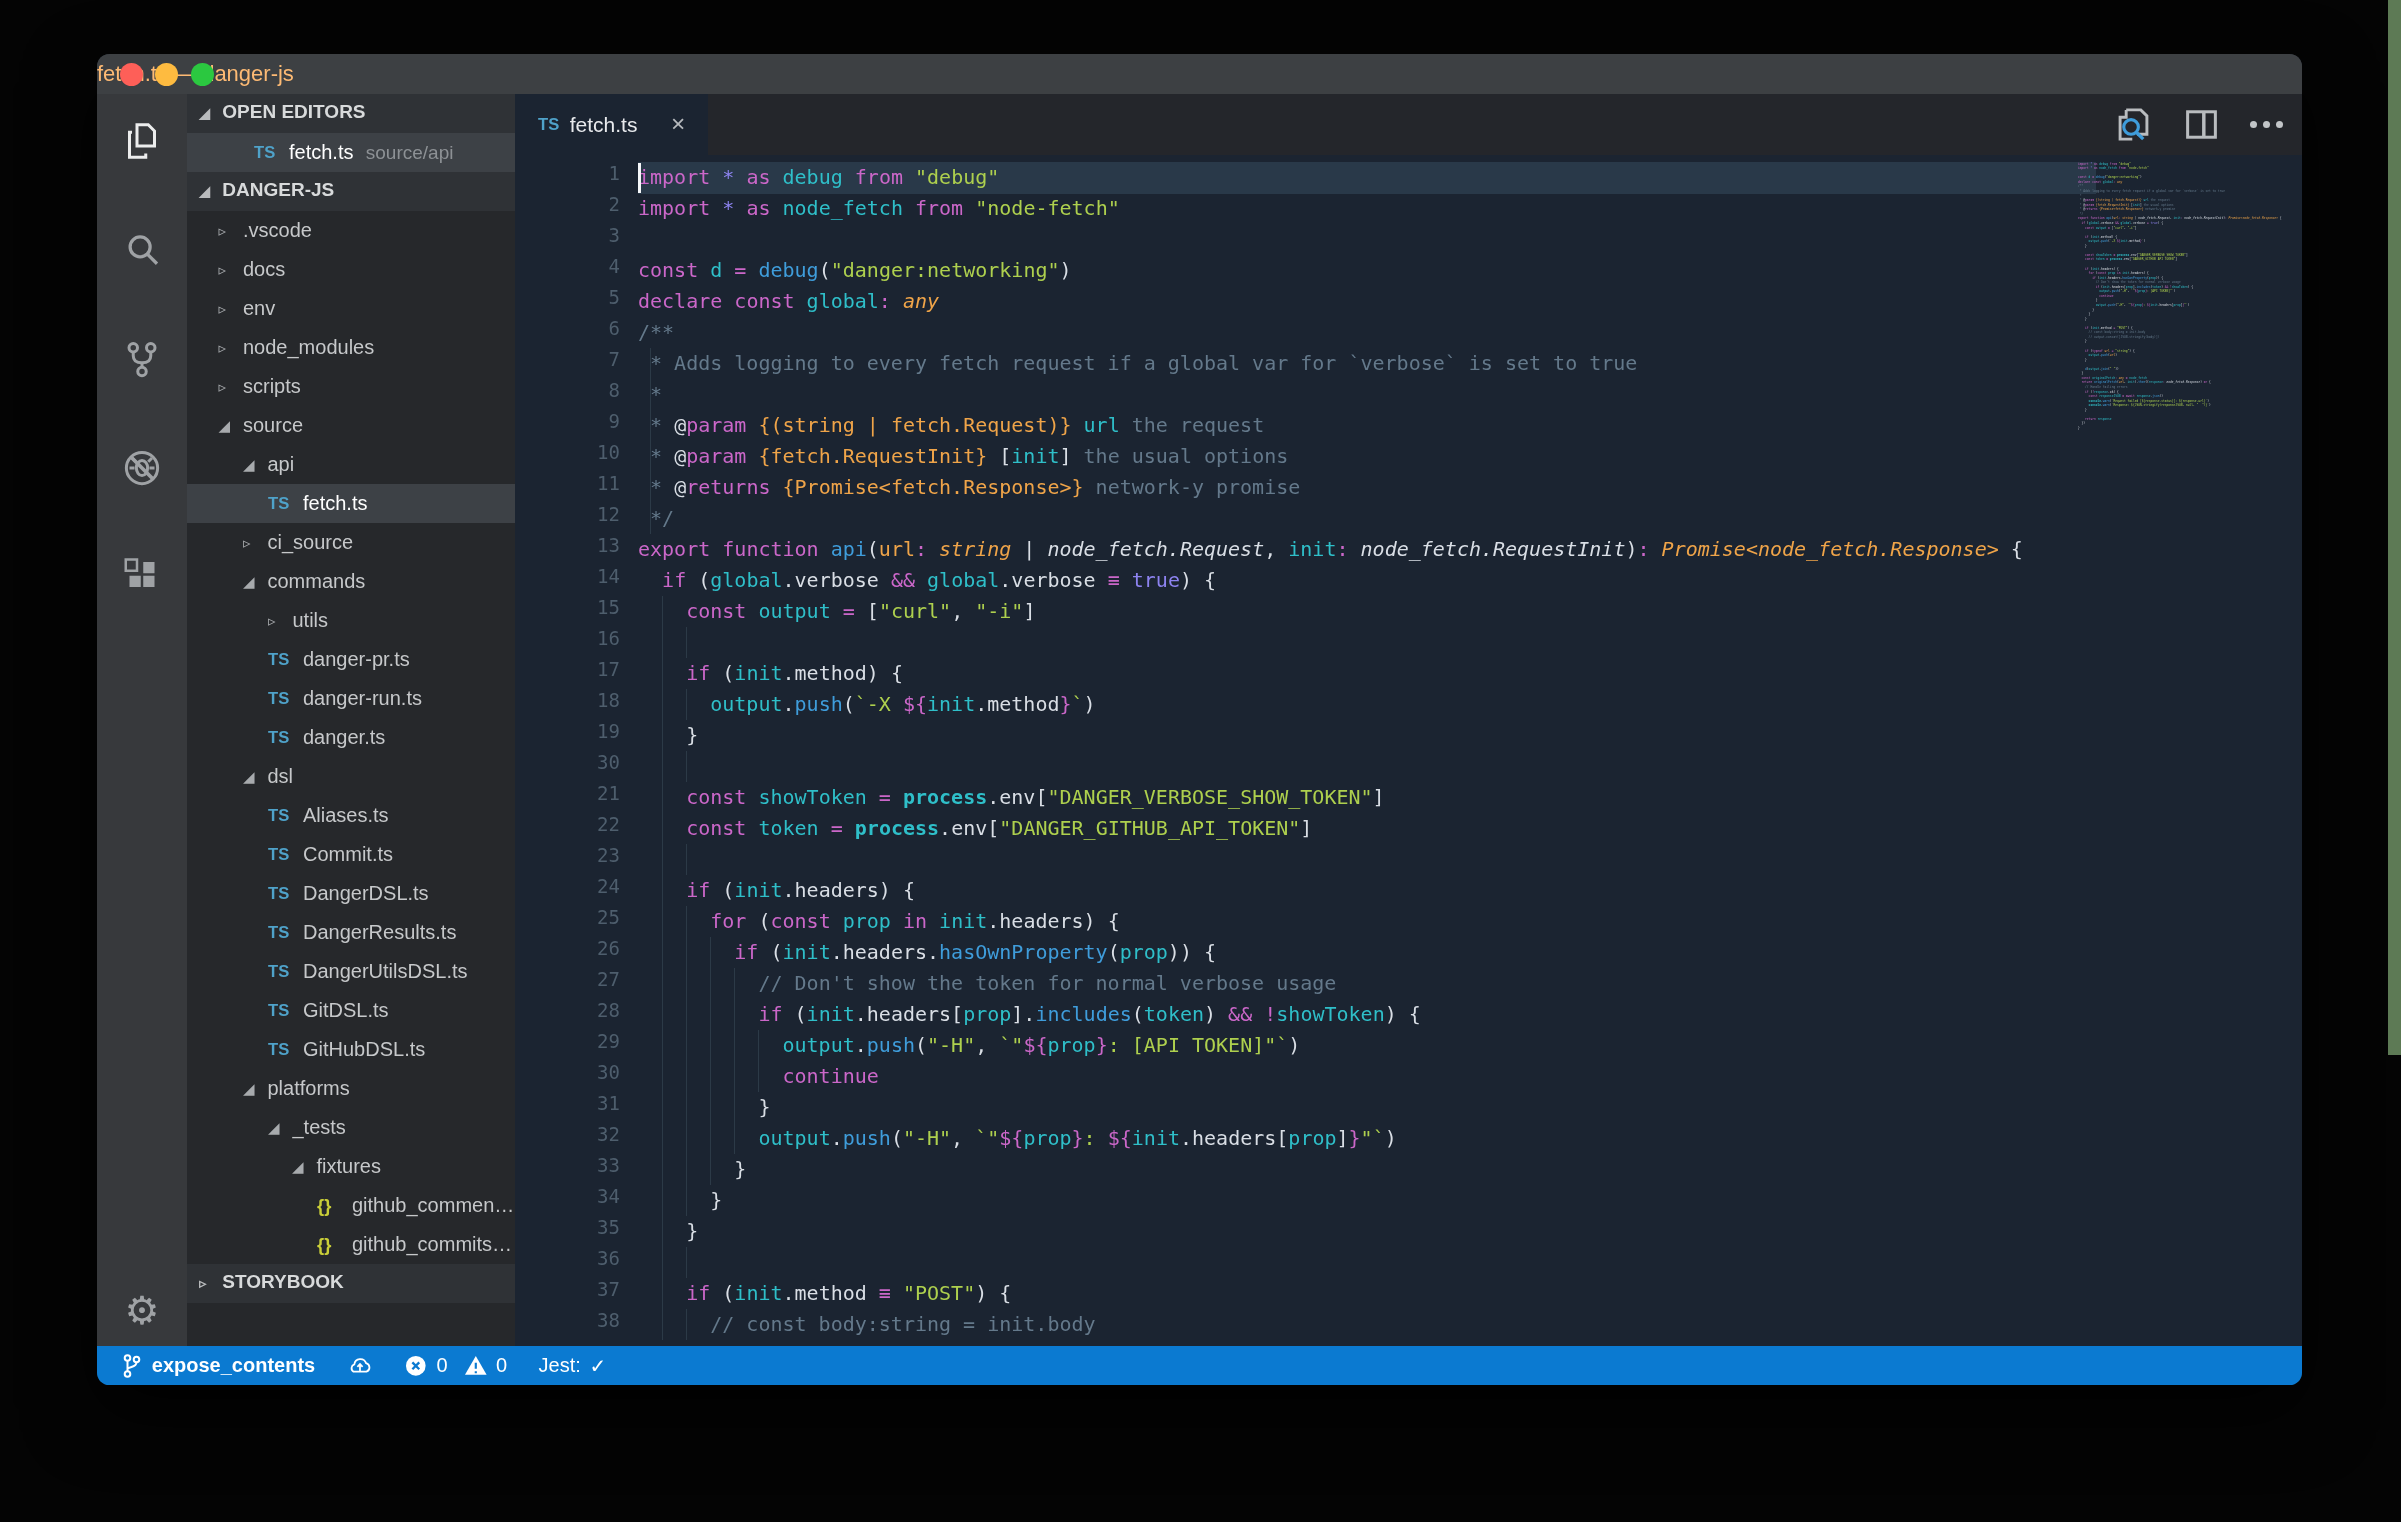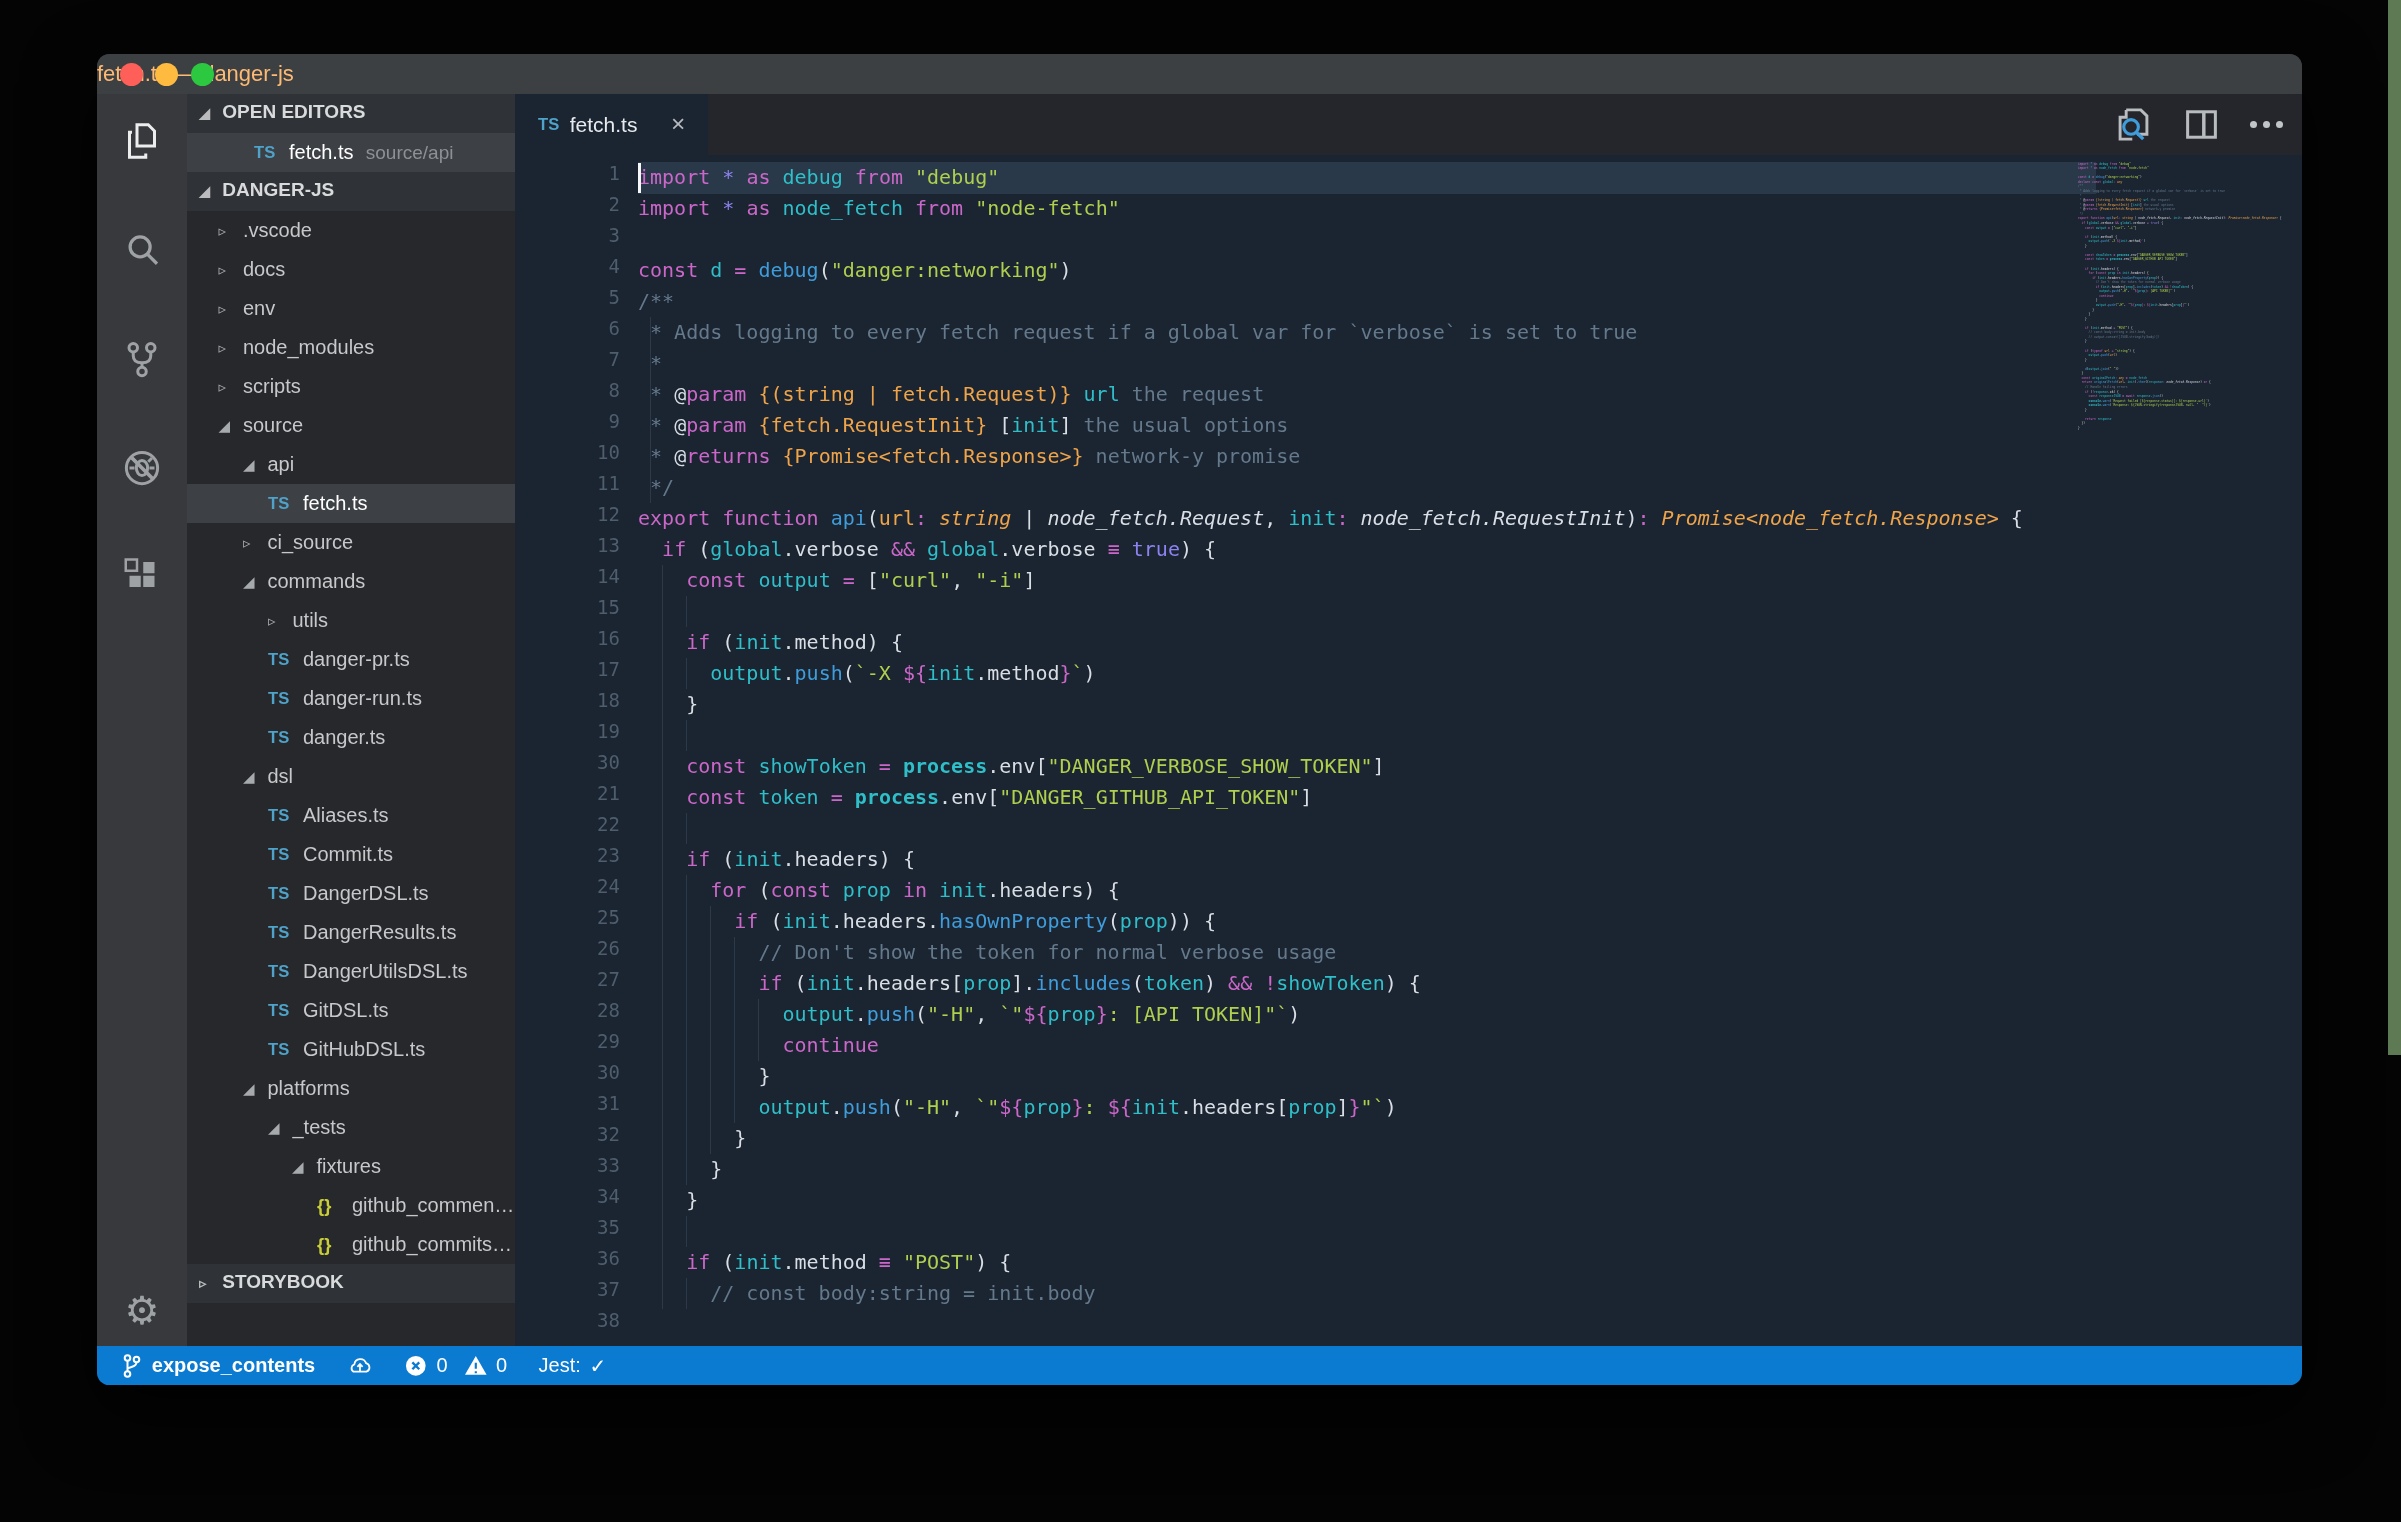--- a/index.html
+++ b/index.html
@@ -343,20 +343,21 @@
           <div class="gnum">35</div>
           <div class="gnum">36</div>
           <div class="gnum">37</div>
           <div class="gnum">38</div>
         </div>
       <div class="code" id="code">
           <div class="line"><span class="tk-kw">import</span><span class="tk-tx"> </span><span class="tk-vio">*</span><span class="tk-tx"> </span><span class="tk-kw">as</span><span class="tk-tx"> </span><span class="tk-id">debug</span><span class="tk-tx"> </span><span class="tk-kw">from</span><span class="tk-tx"> </span><span class="tk-str">"debug"</span></div>
           <div class="line"><span class="tk-kw">import</span><span class="tk-tx"> </span><span class="tk-vio">*</span><span class="tk-tx"> </span><span class="tk-kw">as</span><span class="tk-tx"> </span><span class="tk-id">node_fetch</span><span class="tk-tx"> </span><span class="tk-kw">from</span><span class="tk-tx"> </span><span class="tk-str">"node-fetch"</span></div>
           <div class="line"></div>
           <div class="line"><span class="tk-kw">const</span><span class="tk-tx"> </span><span class="tk-id">d</span><span class="tk-tx"> </span><span class="tk-kw">=</span><span class="tk-tx"> </span><span class="tk-fn">debug</span><span class="tk-tx">(</span><span class="tk-str">"danger:networking"</span><span class="tk-tx">)</span></div>
+          <div class="line"><span class="tk-kw">declare</span><span class="tk-tx"> </span><span class="tk-kw">const</span><span class="tk-tx"> </span><span class="tk-id">global</span><span class="tk-kw">:</span><span class="tk-tx"> </span><span class="tk-ori">any</span></div>
           <div class="line"><span class="tk-cm">/**</span></div>
           <div class="line"><div class="guide" style="left: 1ch;"></div><span class="tk-cm"> * Adds logging to every fetch request if a global var for `verbose` is set to true</span></div>
           <div class="line"><div class="guide" style="left: 1ch;"></div><span class="tk-cm"> *</span></div>
           <div class="line"><div class="guide" style="left: 1ch;"></div><span class="tk-cm"> * </span><span class="tk-tx">@</span><span class="tk-kw">param</span><span class="tk-tx"> </span><span class="tk-or">{(string | fetch.Request)}</span><span class="tk-tx"> </span><span class="tk-id">url</span><span class="tk-cm"> the request</span></div>
           <div class="line"><div class="guide" style="left: 1ch;"></div><span class="tk-cm"> * </span><span class="tk-tx">@</span><span class="tk-kw">param</span><span class="tk-tx"> </span><span class="tk-or">{fetch.RequestInit}</span><span class="tk-tx"> [</span><span class="tk-id">init</span><span class="tk-tx">]</span><span class="tk-cm"> the usual options</span></div>
           <div class="line"><div class="guide" style="left: 1ch;"></div><span class="tk-cm"> * </span><span class="tk-tx">@</span><span class="tk-kw">returns</span><span class="tk-tx"> </span><span class="tk-or">{Promise&lt;fetch.Response&gt;}</span><span class="tk-cm"> network-y promise</span></div>
           <div class="line"><div class="guide" style="left: 1ch;"></div><span class="tk-cm"> */</span></div>
           <div class="line"><span class="tk-kw">export</span><span class="tk-tx"> </span><span class="tk-kw">function</span><span class="tk-tx"> </span><span class="tk-fn">api</span><span class="tk-tx">(</span><span class="tk-or">url</span><span class="tk-kw">:</span><span class="tk-tx"> </span><span class="tk-ori">string</span><span class="tk-tx"> | </span><span class="tk-ti">node_fetch.Request</span><span class="tk-tx">, </span><span class="tk-id">init</span><span class="tk-kw">:</span><span class="tk-tx"> </span><span class="tk-ti">node_fetch.RequestInit</span><span class="tk-tx">)</span><span class="tk-kw">:</span><span class="tk-tx"> </span><span class="tk-ori">Promise&lt;node_fetch.Response&gt;</span><span class="tk-tx"> {</span></div>
           <div class="line"><span class="tk-tx">  </span><span class="tk-kw">if</span><span class="tk-tx"> (</span><span class="tk-id">global</span><span class="tk-tx">.verbose </span><span class="tk-kw">&amp;&amp;</span><span class="tk-tx"> </span><span class="tk-id">global</span><span class="tk-tx">.verbose </span><span class="tk-kw">≡</span><span class="tk-tx"> </span><span class="tk-vio">true</span><span class="tk-tx">) {</span></div>
           <div class="line"><div class="guide" style="left: 2ch;"></div><span class="tk-tx">    </span><span class="tk-kw">const</span><span class="tk-tx"> </span><span class="tk-id">output</span><span class="tk-tx"> </span><span class="tk-kw">=</span><span class="tk-tx"> [</span><span class="tk-str">"curl"</span><span class="tk-tx">, </span><span class="tk-str">"-i"</span><span class="tk-tx">]</span></div>

